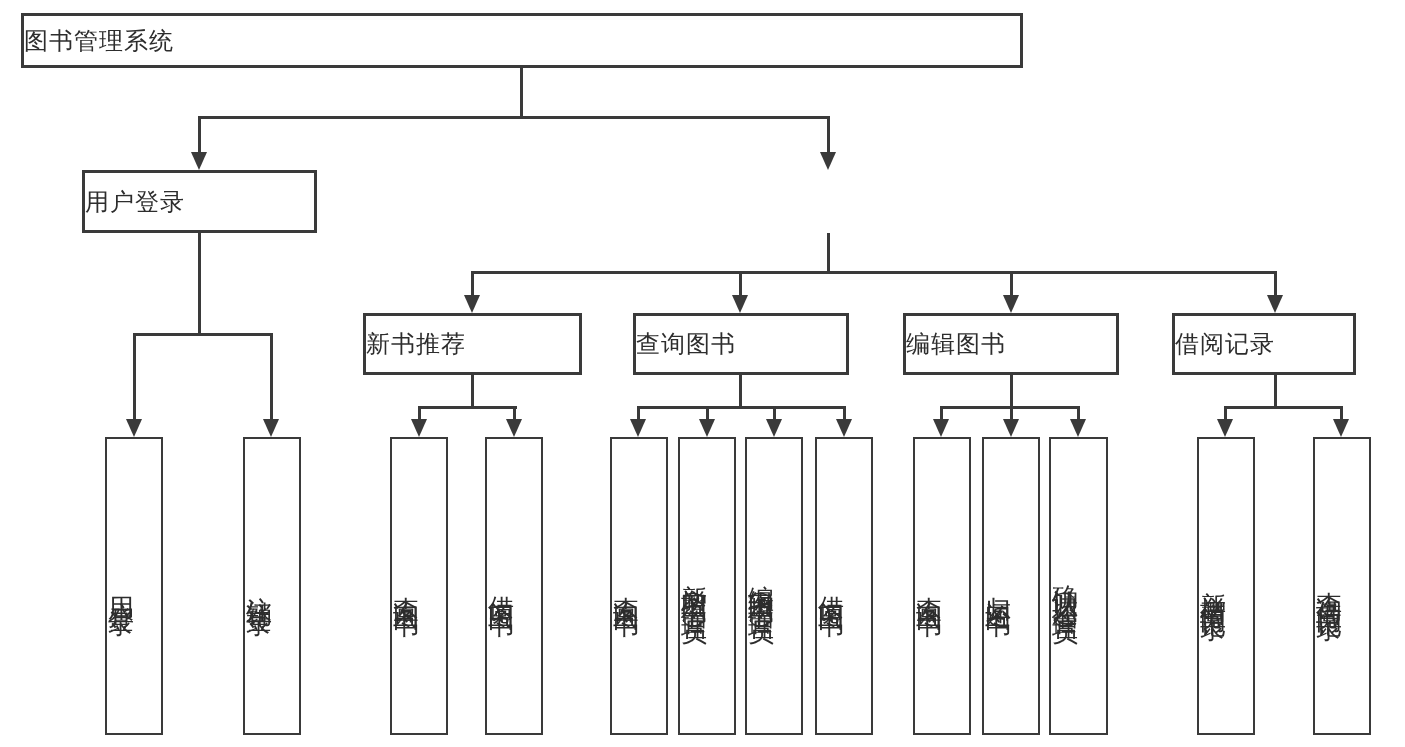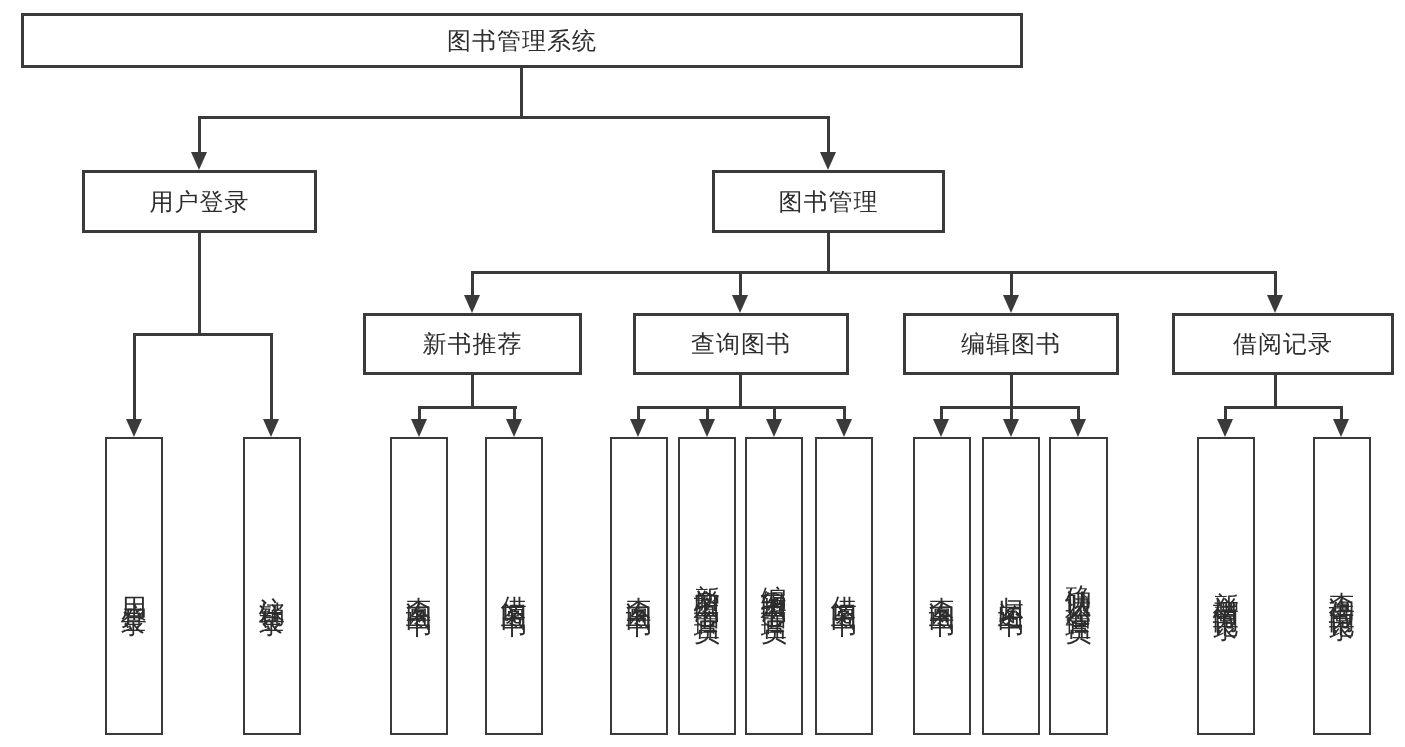--- a/index.html
+++ b/index.html
@@ -16,21 +16,21 @@
     overflow: hidden;
   }
   
   .node {
     position: absolute;
     box-sizing: border-box;
     border: 3px solid #3a3a3a;
     background: #ffffff;
     display: flex;
     align-items: center;
-    justify-content: center;
+    justify-content: flex-start;
     color: #2d2d2d;
   }
   .node.h {
     font-size: 24px;
     letter-spacing: 1px;
     white-space: nowrap;
   }
   .node.leaf {
     border-width: 2.5px;
   }
@@ -78,37 +78,34 @@
 <div class="canvas">
 
   <div class="node h" style="left:21px; top:13px; width:1002px; height:55px;">
     <span>图书管理系统</span>
   </div>
 
   <div class="node h" style="left:82px; top:170px; width:235px; height:63px;">
     <span>用户登录</span>
   </div>
 
-  <div class="node h" style="left:712px; top:170px; width:233px; height:63px;">
-    <span>图书管理</span>
-  </div>
 
   <div class="node h" style="left:363px; top:313px; width:219px; height:62px;font-family:Liberation Mono, monospace;">
     <span>新书推荐</span>
   </div>
 
   <div class="node h" style="left:633px; top:313px; width:216px; height:62px;">
     <span>查询图书</span>
   </div>
 
   <div class="node h" style="left:903px; top:313px; width:216px; height:62px;">
     <span>编辑图书</span>
   </div>
 
-  <div class="node h" style="left:1172px; top:313px; width:222px; height:62px;">
+  <div class="node h" style="left:1172px; top:313px; width:184px; height:62px;">
     <span>借阅记录</span>
   </div>
 
   <div class="node leaf" style="left:105px; top:437px; width:58px; height:298px;">
     <span class="vtext">用户登录</span>
   </div>
 
   <div class="node leaf" style="left:243px; top:437px; width:58px; height:298px;">
     <span class="vtext">注销登录</span>
   </div>

